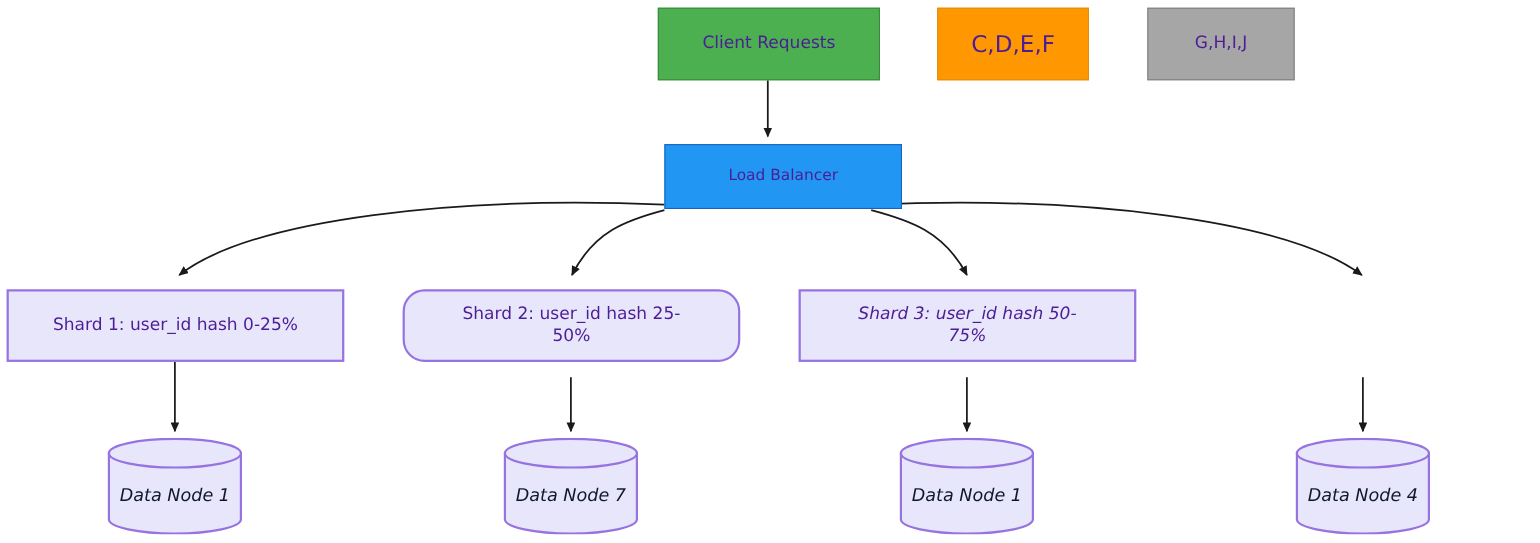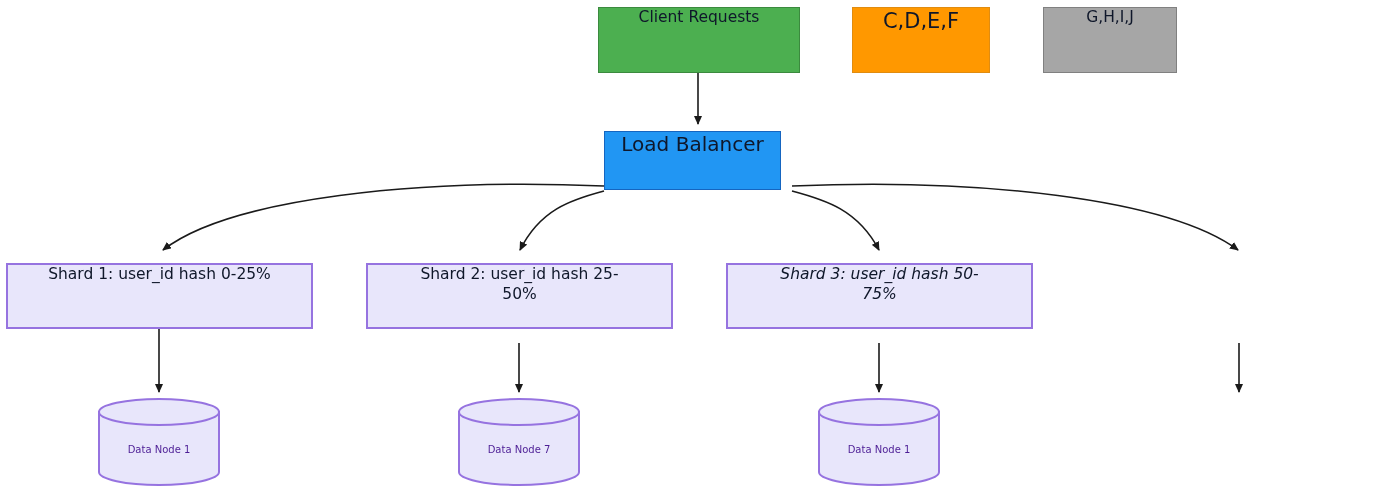--- a/index.html
+++ b/index.html
@@ -12,23 +12,24 @@
     width: 1400px;
     height: 494px;
     background: #ffffff;
     font-family: "DejaVu Sans", sans-serif;
     overflow: hidden;
   }
   .node {
     position: absolute;
     box-sizing: border-box;
     display: flex;
+    align-items: center;
     justify-content: center;
     text-align: center;
-    color: #0f172a;
+    color: #4c1d95;
     line-height: 1.28;
   }
   .node .label {
     display: block;
     padding: 0 8px;
     white-space: pre-line;
   }
 
   
   .box-client {
@@ -49,58 +50,59 @@
     left: 1043px; top: 7px;
     width: 134px; height: 66px;
     background: #a6a6a6;
     border: 1px solid #808080;
     font-size: 15.5px;
   }
 
   
   .box-lb {
     left: 604px; top: 131px;
-    width: 177px; height: 59px;
+    width: 216px; height: 59px;
     background: #2196f3;
     border: 1px solid #1565c0;
-    font-size: 20px;
+    font-size: 14px;
   }
 
   
   .box-shard {
     top: 263px;
     height: 66px;
     background: #e8e6fb;
     border: 2px solid #9673e0;
     font-size: 15.5px;
   }
   .shard1 { left: 6px;    width: 307px; }
-  .shard2 { left: 366px;  width: 307px; }
+  .shard2 { left: 366px;  width: 307px; border-radius: 20px; }
   .shard3 { left: 726px;  width: 307px; font-style: italic; }
   .shard4 { left: 1086px; width: 307px; }
 
   
   .cyl {
     position: absolute;
     top: 398px;
     width: 124px;
     height: 88px;
   }
   .cyl svg { display: block; }
   .cyl .cyl-label {
     position: absolute;
     left: 0; top: 0;
     width: 124px; height: 88px;
     display: flex;
     align-items: center;
     justify-content: center;
-    font-size: 10px;
-    color: #4c1d95;
+    font-size: 16px;
+    color: #0f172a;
     padding-top: 14px;
     box-sizing: border-box;
+    font-style: italic;
   }
   .dn1 { left: 97px; }
   .dn2 { left: 457px; }
   .dn3 { left: 817px; }
   .dn4 { left: 1177px; }
 
   #edges {
     position: absolute;
     left: 0; top: 0;
     width: 1400px;
@@ -199,14 +201,21 @@
   </div>
 
   <div class="cyl dn3">
     <svg width="124" height="88" viewBox="0 0 124 88" xmlns="http://www.w3.org/2000/svg">
       <path d="M2,14 L2,74 A60,13 0 0 0 122,74 L122,14 Z" fill="#e8e6fb" stroke="#9673e0" stroke-width="2"></path>
       <ellipse cx="62" cy="14" rx="60" ry="13" fill="#e8e6fb" stroke="#9673e0" stroke-width="2"></ellipse>
     </svg>
     <span class="cyl-label">Data Node 1</span>
   </div>
 
+  <div class="cyl dn4">
+    <svg width="124" height="88" viewBox="0 0 124 88" xmlns="http://www.w3.org/2000/svg">
+      <path d="M2,14 L2,74 A60,13 0 0 0 122,74 L122,14 Z" fill="#e8e6fb" stroke="#9673e0" stroke-width="2"></path>
+      <ellipse cx="62" cy="14" rx="60" ry="13" fill="#e8e6fb" stroke="#9673e0" stroke-width="2"></ellipse>
+    </svg>
+    <span class="cyl-label">Data Node 4</span>
+  </div>
 
 </div>
 
 </body></html>

